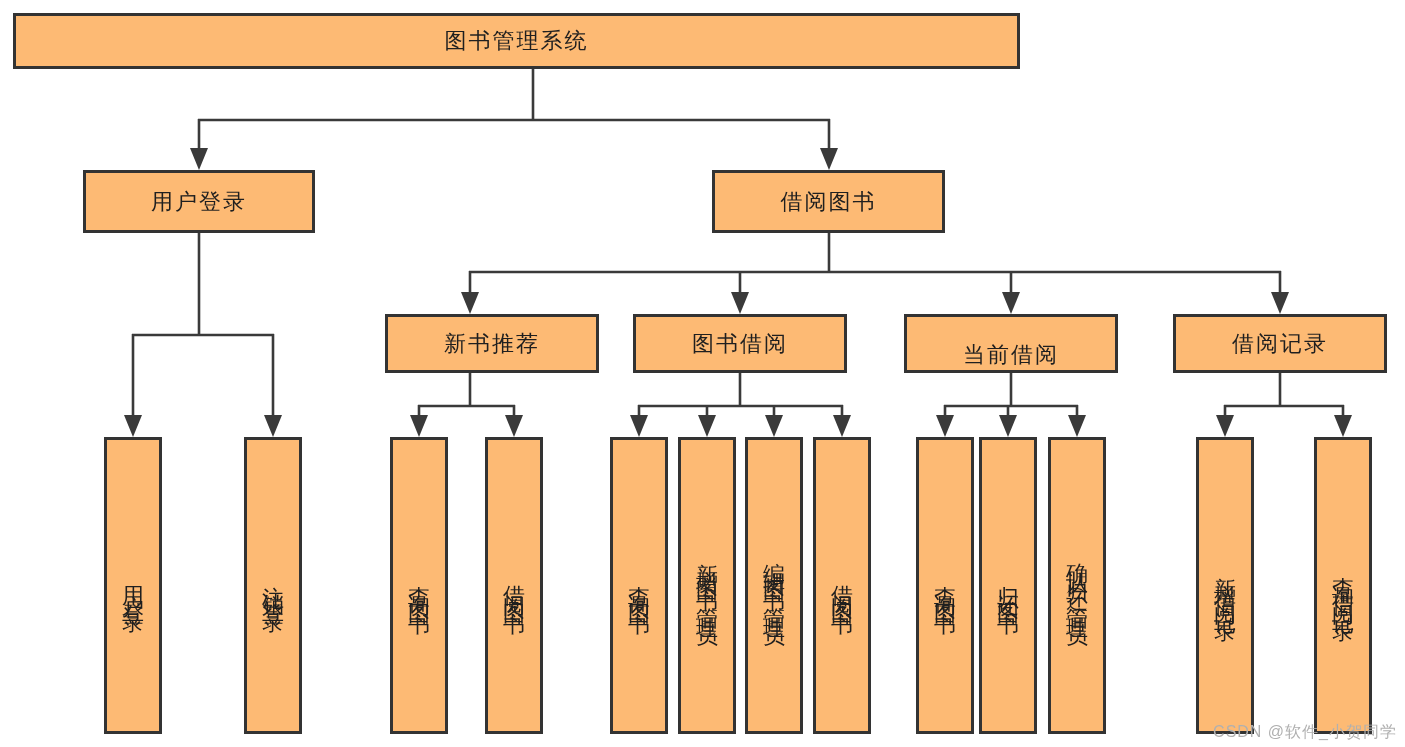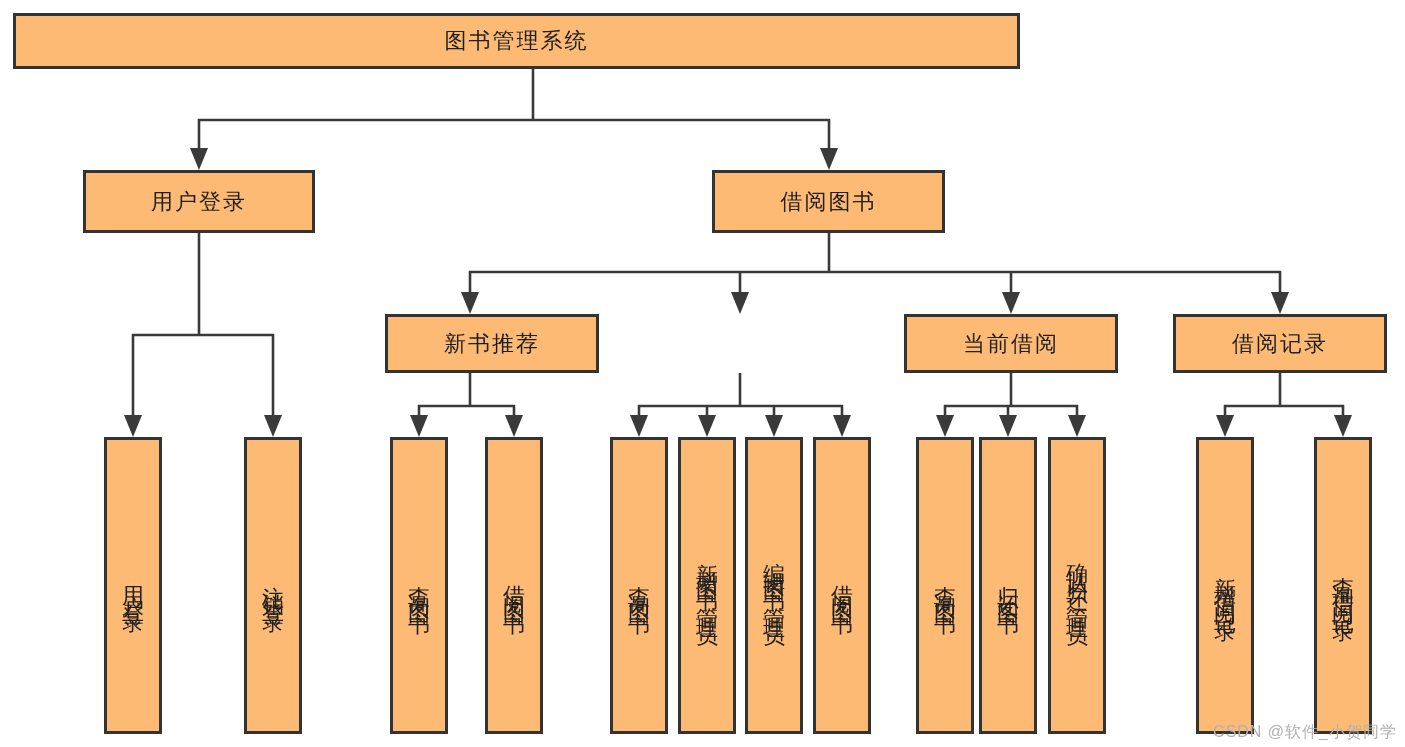--- a/index.html
+++ b/index.html
@@ -133,21 +133,24 @@
   <div class="node" style="left:83px; top:170px; width:232px; height:63px;">
     <span class="hlabel">用户登录</span>
   </div>
   <div class="node" style="left:712px; top:170px; width:233px; height:63px;">
     <span class="hlabel">借阅图书</span>
   </div>
 
   <div class="node" style="left:363px; top:314px; width:214px; height:59px;margin-left:22px;">
     <span class="hlabel">新书推荐</span>
   </div>
-  <div class="node" style="left:904px; top:314px; width:214px; height:59px;">
+  <div class="node" style="left:633px; top:314px; width:214px; height:59px;">
+    <span class="hlabel">图书借阅</span>
+  </div>
+  <div class="node" style="left:904px; top:314px; width:214px; height:59px;align-items:flex-end;">
     <span class="hlabel">当前借阅</span>
   </div>
   <div class="node" style="left:1173px; top:314px; width:214px; height:59px;">
     <span class="hlabel">借阅记录</span>
   </div>
 
   <div class="node vleaf" style="left:104px;">
     <span class="vlabel">用户登录</span>
   </div>
   <div class="node vleaf" style="left:244px;">

